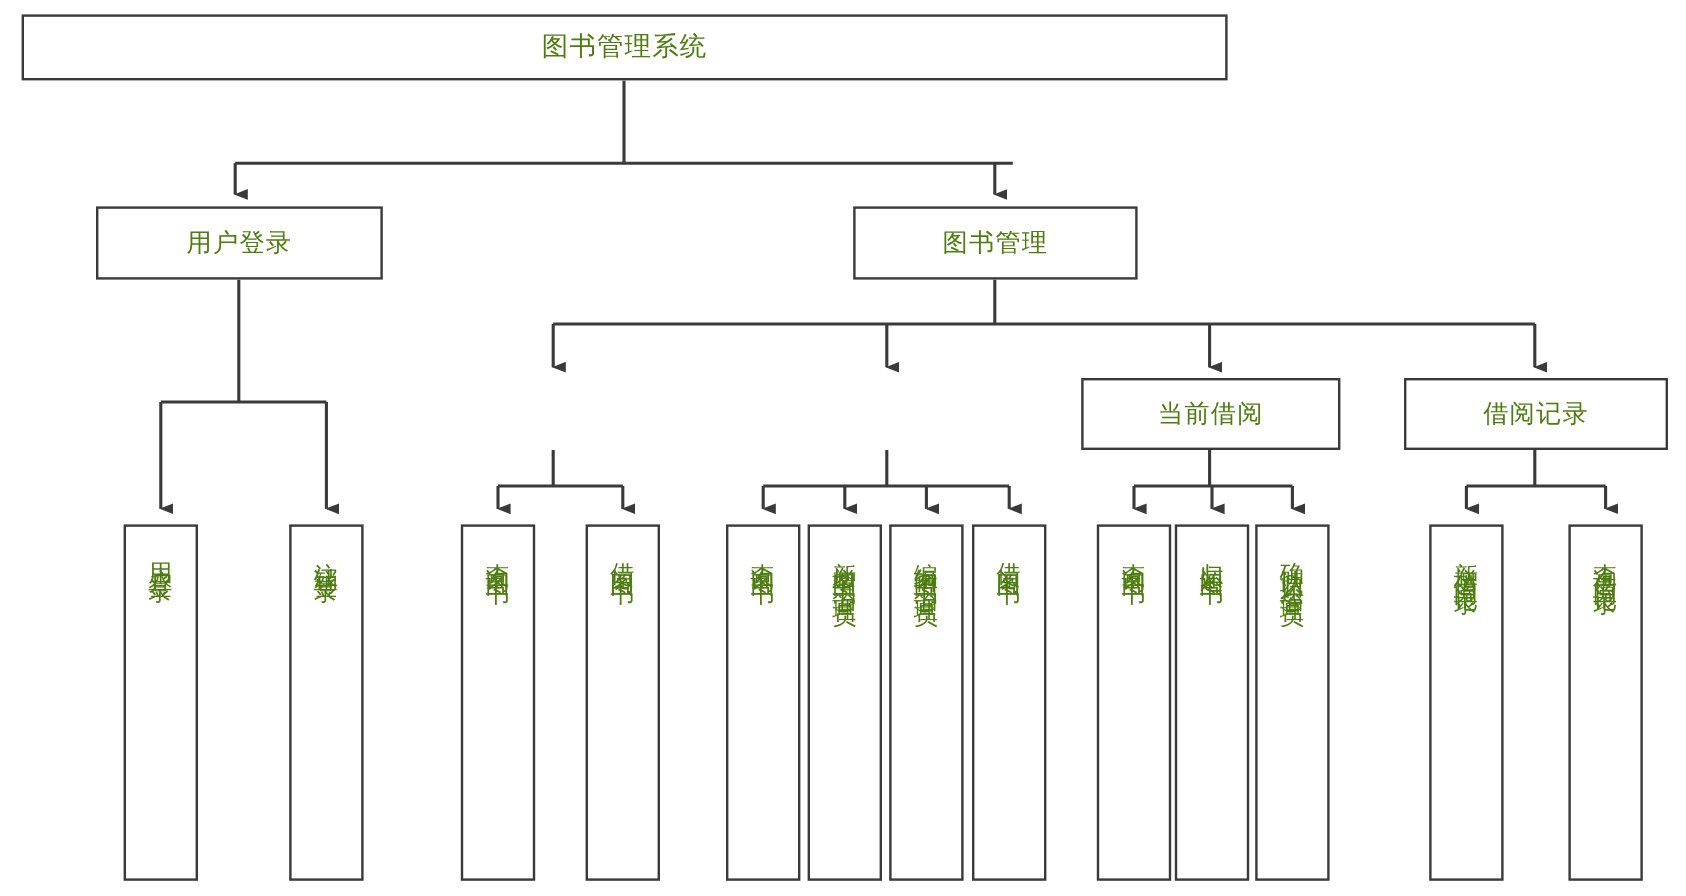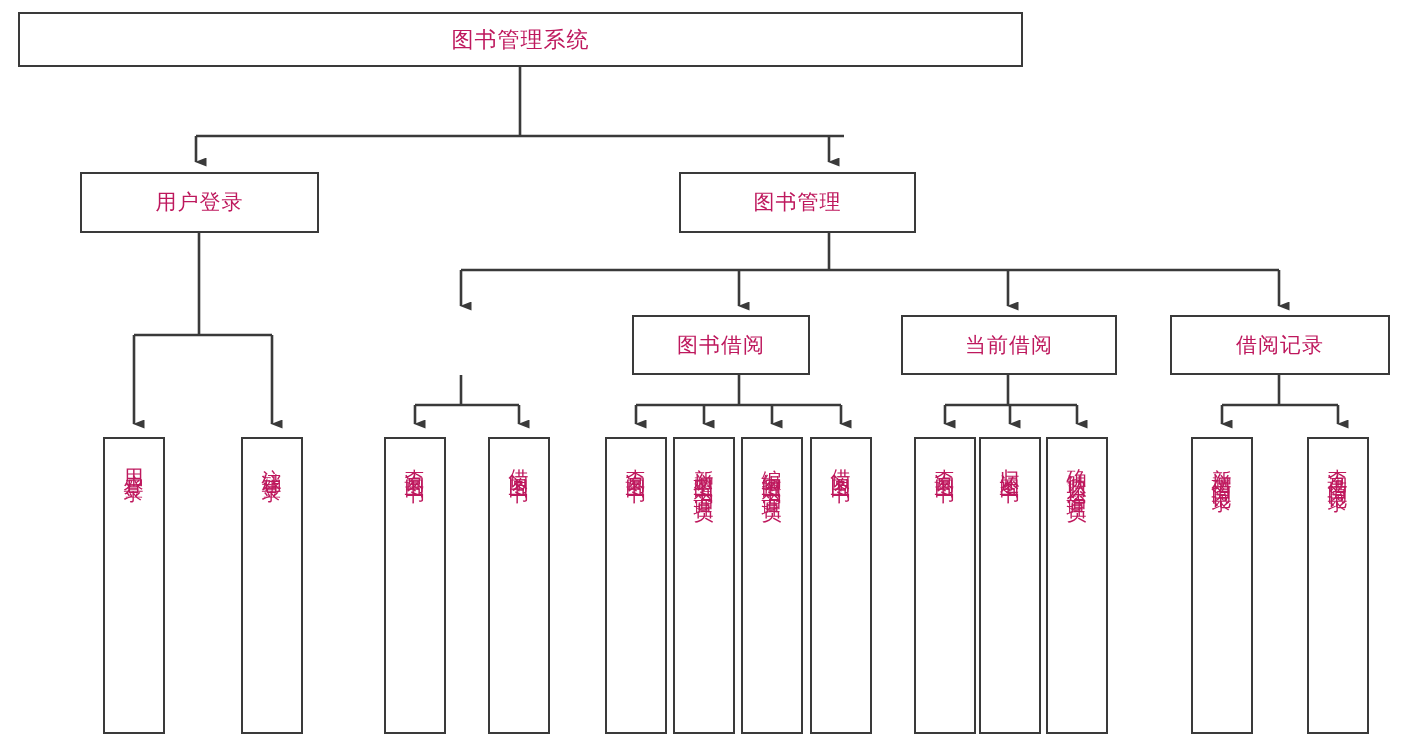--- a/index.html
+++ b/index.html
@@ -23,21 +23,21 @@
     top: 0;
     width: 1405px;
     height: 747px;
     pointer-events: none;
   }
   .node {
     position: absolute;
     box-sizing: border-box;
     border: 2px solid #3a3a3a;
     background: #ffffff;
-    color: #be185d;
+    color: #4d7c0f;
     display: flex;
     align-items: center;
     justify-content: center;
     text-align: center;
     line-height: 1.25;
   }
   .node .lbl {
     display: block;
   }
   .node-h .lbl {
@@ -122,27 +122,24 @@
     </g>
   </svg>
 
   <div class="node node-h node-root" style="left:18px; top:12px; width:1005px; height:55px;">
     <span class="lbl">图书管理系统</span>
   </div>
 
   <div class="node node-h" style="left:80px; top:172px; width:239px; height:61px;">
     <span class="lbl">用户登录</span>
   </div>
-  <div class="node node-h" style="left:679px; top:172px; width:237px; height:61px;">
+  <div class="node node-h" style="left:711px; top:172px; width:237px; height:61px;">
     <span class="lbl">图书管理</span>
   </div>
 
-  <div class="node node-h" style="left:632px; top:315px; width:178px; height:60px;">
-    <span class="lbl">图书借阅</span>
-  </div>
   <div class="node node-h" style="left:901px; top:315px; width:216px; height:60px;">
     <span class="lbl">当前借阅</span>
   </div>
   <div class="node node-h" style="left:1170px; top:315px; width:220px; height:60px;">
     <span class="lbl">借阅记录</span>
   </div>
 
   <div class="node node-v" style="left:103px; top:437px; width:62px; height:297px;">
     <span class="lbl">用户登录</span>
   </div>

